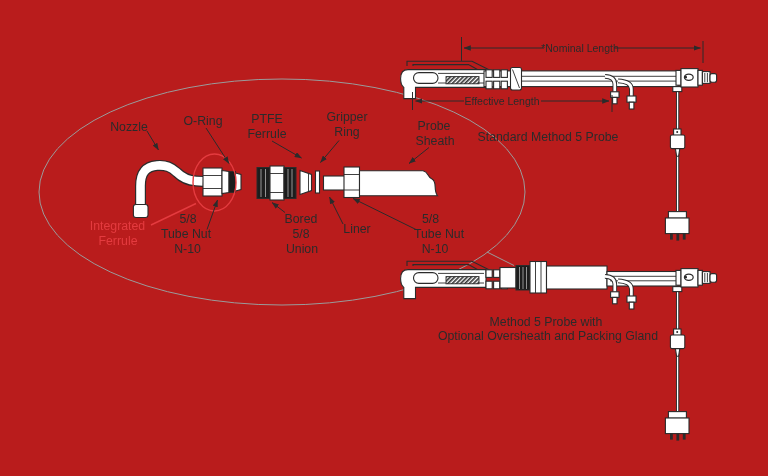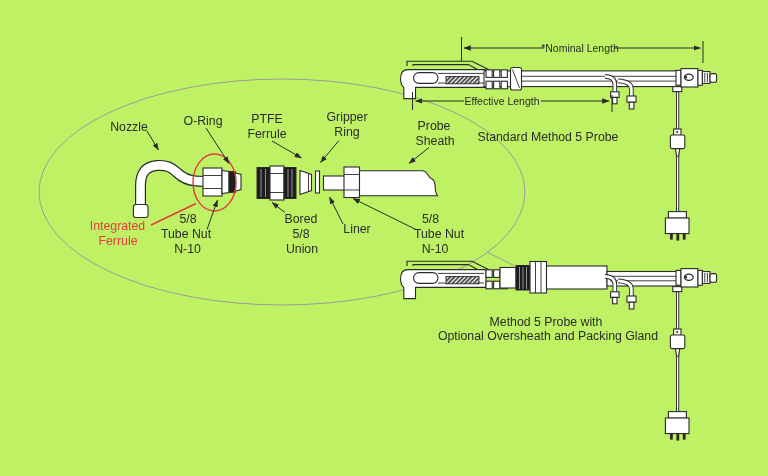--- a/index.html
+++ b/index.html
@@ -1,16 +1,16 @@
 <!DOCTYPE html>
 <html><head>
 <meta charset="utf-8">
 <style>
   html,body{margin:0;padding:0;background:#fff;}
-  .stage{width:768px;height:476px;background:#bef264;position:relative;overflow:hidden;}
+  .stage{width:768px;height:476px;background:#b91c1c;position:relative;overflow:hidden;}
   svg{display:block;}
   text{font-family:"Liberation Sans","DejaVu Sans",sans-serif;fill:#2b2b2b;}
   .lbl{font-size:12.3px;}
   .dim{font-size:10.5px;}
   .cap{font-size:12.3px;}
   .red{fill:#e43b3f;}
   .art{stroke:#2b2b2b;stroke-width:1.1;fill:none;}
   .artf{stroke:#2b2b2b;stroke-width:1.1;fill:#fff;}
   .thin{stroke:#2b2b2b;stroke-width:0.9;fill:none;}
   .dark{stroke:#2b2b2b;stroke-width:1;fill:#1d1d1d;}

